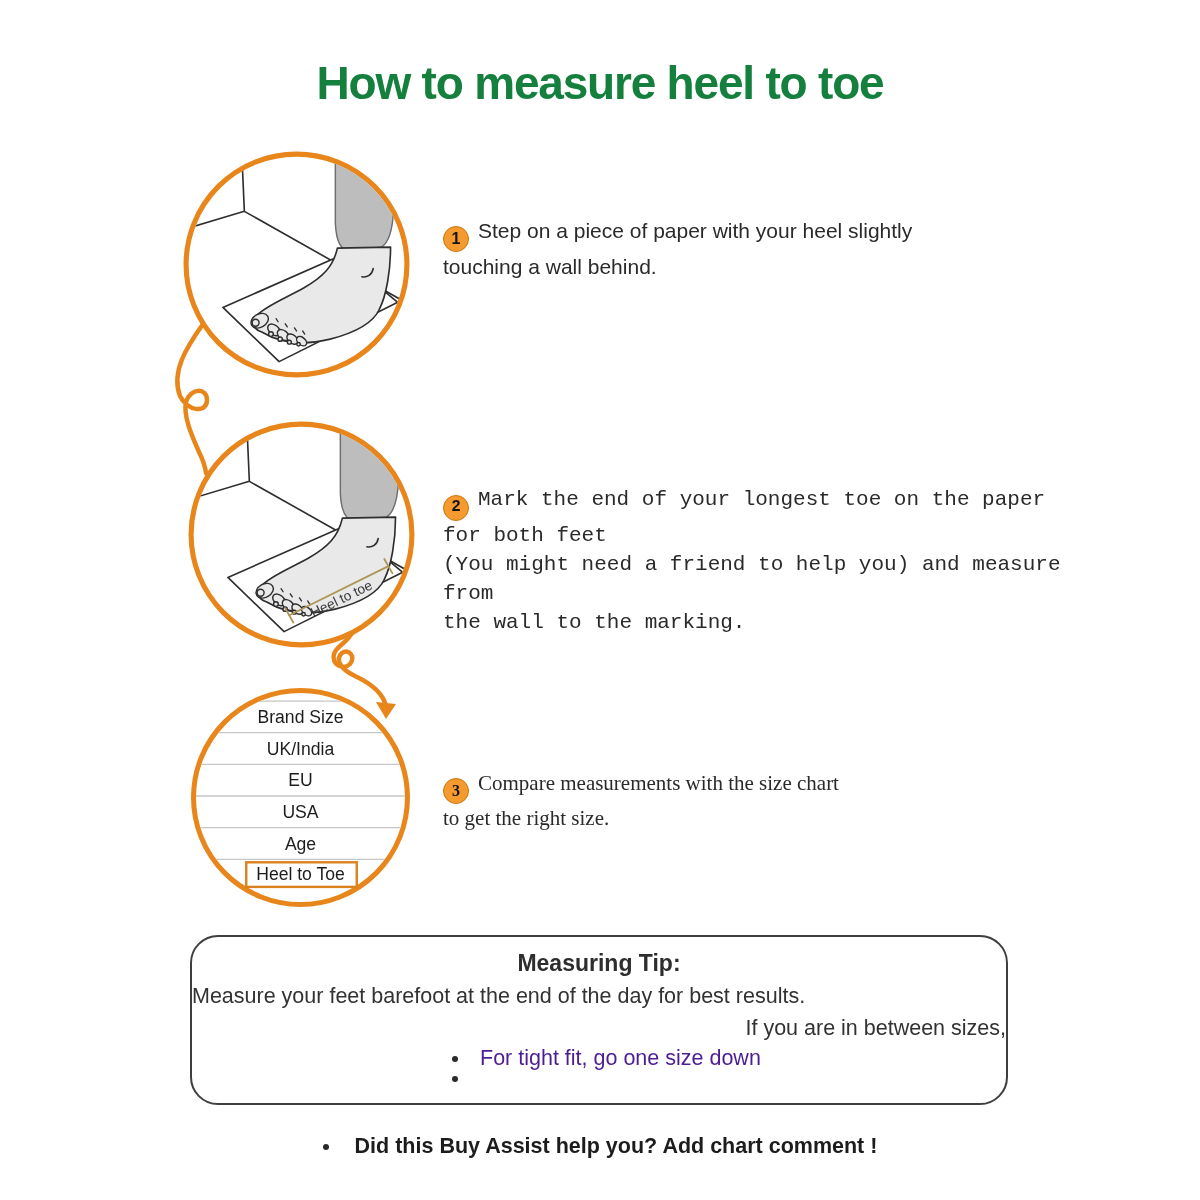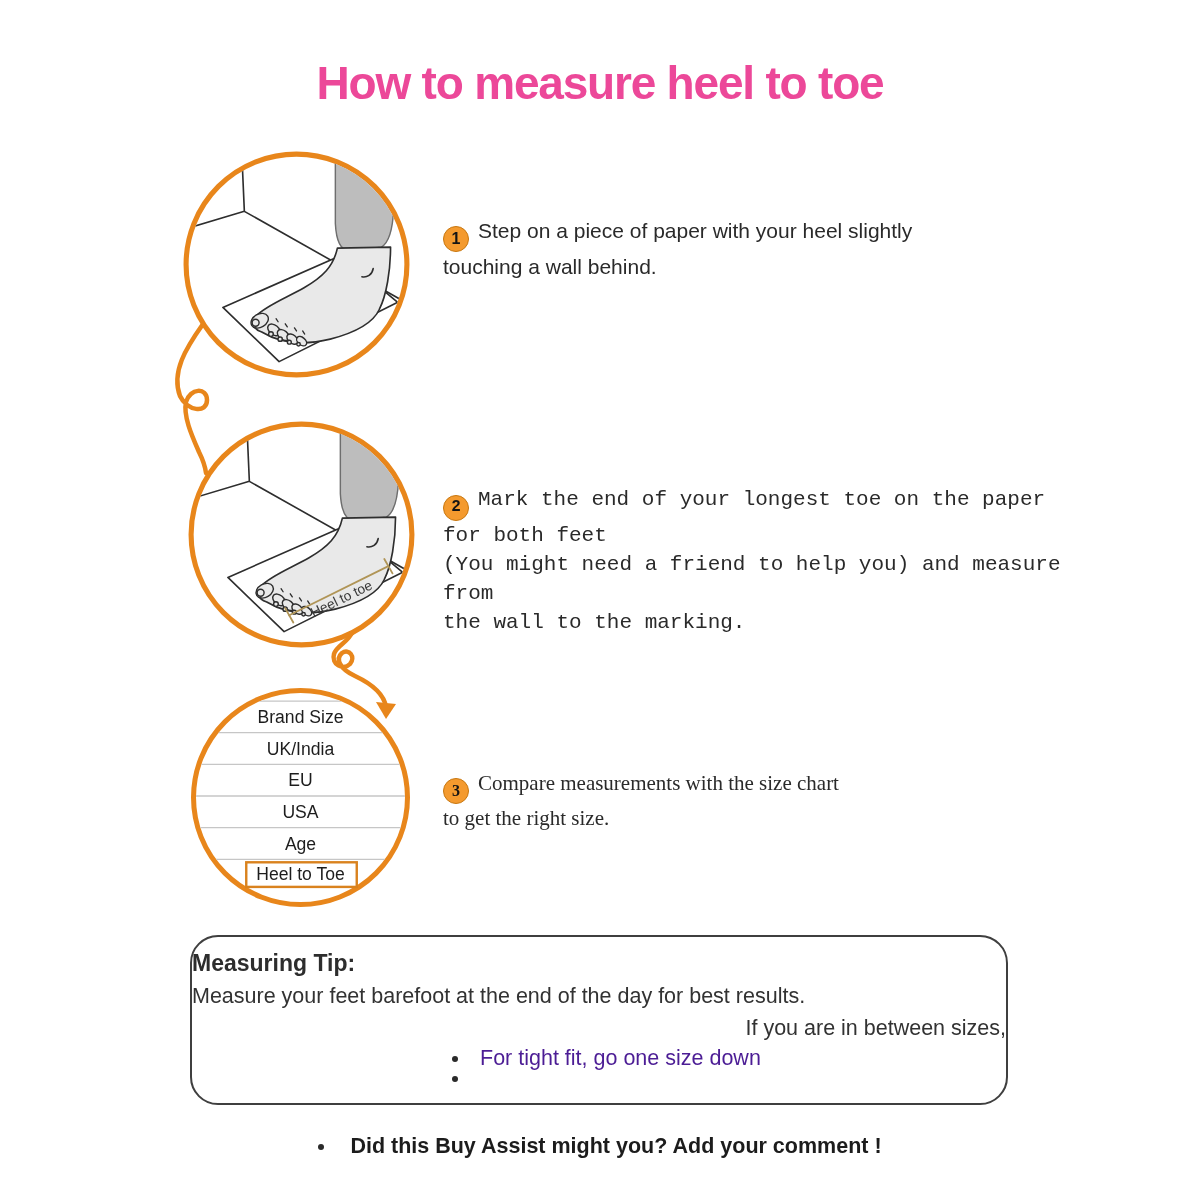--- a/index.html
+++ b/index.html
@@ -2,21 +2,21 @@
 <html><head>
 <meta charset="utf-8">
 <style>
   html,body{margin:0;padding:0;background:#ffffff;}
   .canvas{
     position:relative;width:1200px;height:1200px;background:#ffffff;overflow:hidden;
     font-family:"Liberation Sans",sans-serif;color:#282828;
   }
   .page-title{
     position:absolute;top:56px;left:0;width:1200px;text-align:center;
-    font-size:46px;font-weight:bold;letter-spacing:-1.2px;color:#ec4899;
+    font-size:46px;font-weight:bold;letter-spacing:-1.2px;color:#15803d;
   }
   
   .overlay{position:absolute;left:0;top:0;width:1200px;height:1200px;z-index:1;}
   
   .scene{position:absolute;z-index:2;}
   #scene1{left:182px;top:150px;width:229px;height:229px;}
   #scene2{left:187px;top:420px;width:229px;height:229px;}
   #scene3{left:190px;top:687px;width:221px;height:221px;}
   svg text{font-family:"Liberation Sans",sans-serif;}
   
@@ -30,21 +30,21 @@
     background:#F49A2E;border:1.5px solid #C8770F;box-sizing:border-box;
     color:#141414;font-weight:bold;font-size:16px;
     vertical-align:-6px;margin-right:9px;
   }
   .step-text{white-space:pre-line;}
   
   .tip-box{
     position:absolute;z-index:2;left:190px;top:935px;width:818px;height:170px;
     border:2px solid #3f3f3f;border-radius:28px;background:#ffffff;box-sizing:border-box;
   }
-  .tip-title{margin-top:13px;text-align:left;font-weight:bold;font-size:23px;color:#2d2d2d;}
+  .tip-title{margin-top:13px;text-align:center;font-weight:bold;font-size:23px;color:#2d2d2d;}
   .tip-line1{margin-top:7px;text-align:left;font-size:21.5px;color:#323232;}
   .tip-sub{margin-left:253px;margin-top:7px;font-size:21.5px;color:#323232;text-align:right;}
   .tip-bullet{display:flex;align-items:center;margin-left:260px;margin-top:5px;font-size:21.5px;color:#4c1d95;}
   .dot{width:6px;height:6px;border-radius:50%;background:#2a2a2a;margin-right:22px;flex:0 0 auto;}
   
   .footer{
     position:absolute;z-index:2;left:0;top:1134px;width:1200px;
     display:flex;justify-content:center;align-items:center;
     font-size:21.5px;font-weight:bold;color:#1c1c1c;
   }
@@ -171,16 +171,16 @@
       <span class="dot"></span>
       <span>For tight fit, go one size down</span>
     </div>
     <div class="tip-bullet">
       <span class="dot"></span>
     </div>
   </div>
 
   <div class="footer">
     <span class="dot"></span>
-    <span>Did this Buy Assist might you? Add your comment !</span>
+    <span>Did this Buy Assist help you? Add chart comment !</span>
   </div>
 
 </div>
 
 </body></html>

